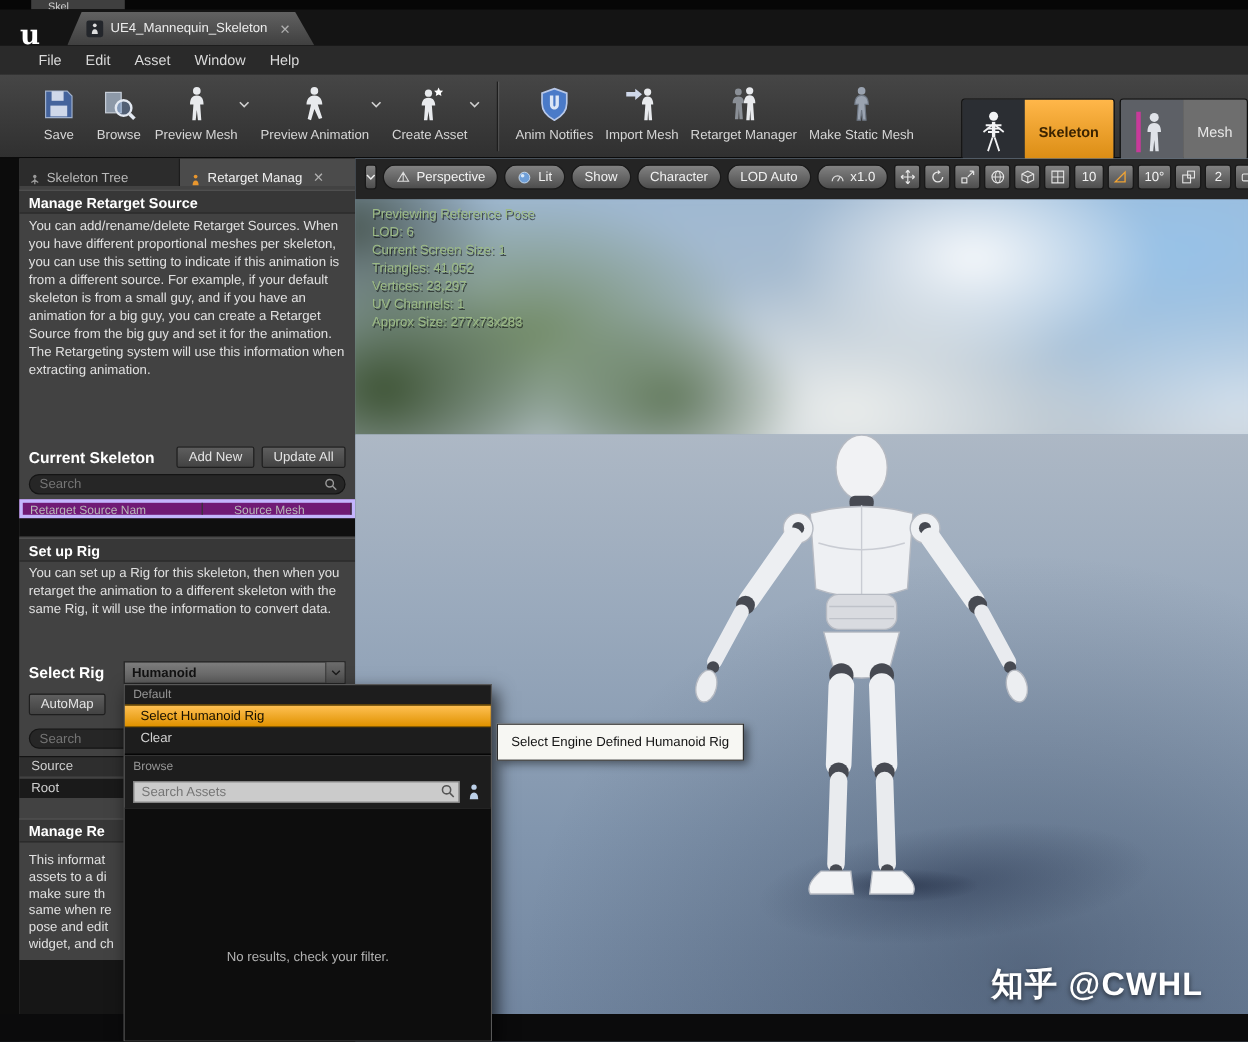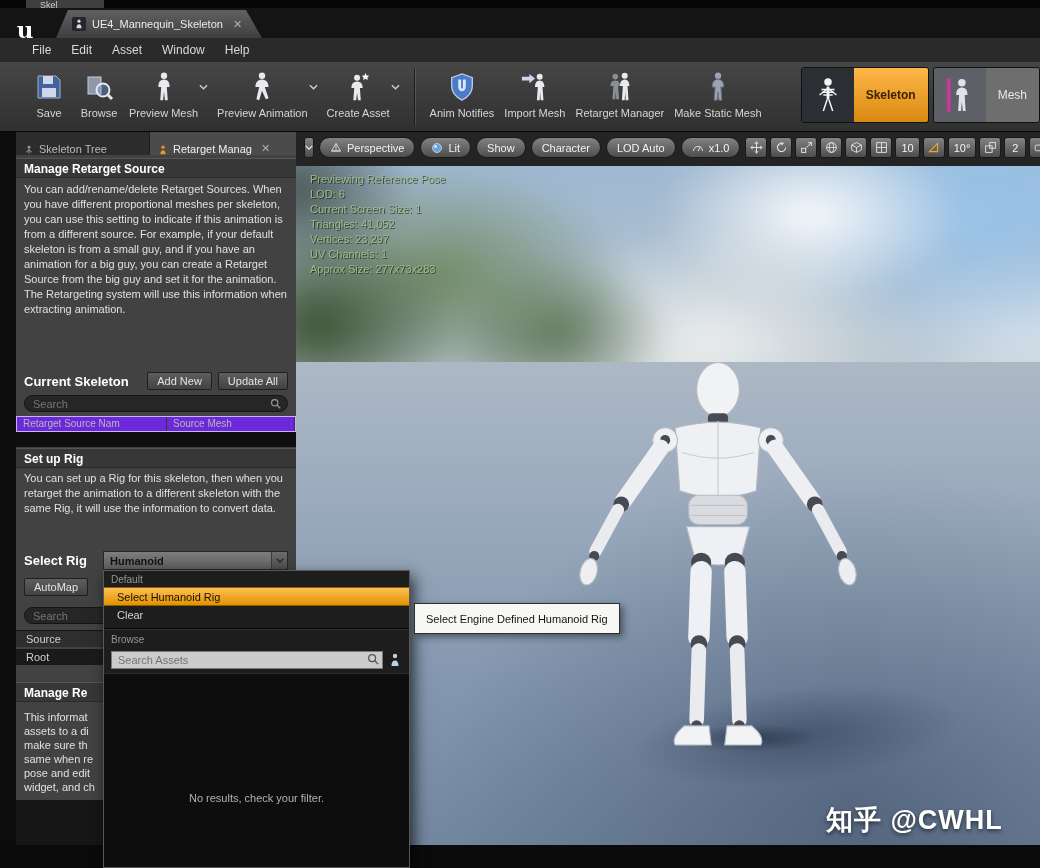--- a/index.html
+++ b/index.html
@@ -20,39 +20,39 @@
   #menubar { position:absolute; left:0; top:38px; width:1040px; height:24px; background:#2a2a2a; display:flex; align-items:center; padding-left:22px; }
   .menu-item { font-size:12px; color:#dadada; padding:3px 10px; }
 
   
   #main-toolbar { position:absolute; left:0; top:62px; width:1040px; height:70px; background:linear-gradient(#464646,#303030); border-bottom:1px solid #0a0a0a; display:flex; align-items:flex-start; padding:4px 0 0 24px; }
   .tbi { display:flex; flex-direction:column; align-items:center; gap:1px; min-width:50px; padding:2px 5px; }
   .tbi .ticon { height:38px; display:flex; align-items:center; justify-content:center; }
   .tbi .tlabel { font-size:11px; color:#d6d6d6; white-space:nowrap; }
   .tbi-drop { align-self:flex-start; margin:18px 4px 0 -4px; }
   .tb-sep { width:1px; height:58px; background:#1e1e1e; margin:2px 10px 0 10px; box-shadow:1px 0 0 rgba(255,255,255,0.12); }
-  #modes { margin-left:auto; display:flex; gap:4px; margin-top:1px; }
+  #modes { margin-left:auto; display:flex; gap:4px; margin-top:16px; }
   .mode { display:flex; border:1px solid #101010; border-radius:3px; overflow:hidden; height:56px; }
   .mode .chip { width:52px; background:#2b2e33; display:flex; align-items:center; justify-content:center; }
   .mode .mlabel { display:flex; align-items:center; padding:0 12px; font-size:12px; }
   .mode.active .mlabel { background:linear-gradient(#ffb74a,#d8890f); color:#3a2300; font-weight:bold; }
   .mode.inactive .chip { background:#5d6066; }
   .mode.inactive .mlabel { background:#6e6e6e; color:#e8e8e8; }
 
   
   #left-panel { position:absolute; left:16px; top:132px; width:280px; height:736px; background:#424242; overflow:hidden; }
   .ptab { position:absolute; top:0; height:23px; display:flex; align-items:flex-end; gap:5px; font-size:11px; padding:0 8px; }
   #ptab1 { left:0; width:134px; background:#2c2c2c; color:#b9b9b9; border-right:1px solid #1c1c1c; }
   #ptab2 { left:134px; width:146px; background:#4b4b4b; color:#f0f0f0; }
   .hdr { position:absolute; left:0; width:280px; height:20px; background:#373737; border-top:1px solid #565656; border-bottom:1px solid #2a2a2a; color:#fff; font-weight:bold; font-size:12px; padding:3px 8px; }
   .ptext { position:absolute; left:8px; width:264px; font-size:11px; line-height:15px; color:#e0e0e0; }
   .btn { background:linear-gradient(#5e5e5e,#424242); border:1px solid #1f1f1f; border-radius:2px; color:#e4e4e4; font-size:11px; padding:2px 9px; white-space:nowrap; }
   .search { background:#262626; border:1px solid #141414; border-radius:9px; height:17px; display:flex; align-items:center; padding:0 6px 0 8px; }
   .search input { flex:1; background:transparent; border:none; outline:none; color:#bbb; font-size:11px; min-width:0; }
-  .thead { display:flex; background:#6d28d9; border:1px solid #c4b5fd; height:16px; font-size:10px; color:#b8b8b8; }
+  .thead { display:flex; background:#701a75; border:3px solid #c4b5fd; height:16px; font-size:10px; color:#b8b8b8;gap:20px; }
   .thead .cell { padding:1px 6px; border-right:1px solid #333; white-space:nowrap; overflow:hidden; }
   .listrow { position:absolute; left:0; width:280px; font-size:11px; color:#cfcfcf; padding:2px 10px; }
   .combo { height:19px; background:linear-gradient(#7d7d7d,#5e5e5e); border:1px solid #262626; display:flex; align-items:center; font-size:11px; color:#121212; font-weight:bold; padding-left:6px; }
   .combo-arrow { margin-left:auto; width:16px; align-self:stretch; background:linear-gradient(#6c6c6c,#4e4e4e); border-left:1px solid #3a3a3a; display:flex; align-items:center; justify-content:center; }
   .noclip-line { white-space:nowrap; overflow:hidden; }
 
   
   #rig-dropdown { position:absolute; left:103px; top:570px; width:307px; height:298px; background:#1d1d1d; border:1px solid #585858; box-shadow:4px 6px 14px rgba(0,0,0,.7); z-index:60; display:flex; flex-direction:column; }
   .dd-label { font-size:10px; color:#969696; padding:3px 7px 2px 7px; }
   .dd-item { font-size:11px; height:18px; line-height:18px; padding-left:13px; color:#d2d2d2; }

